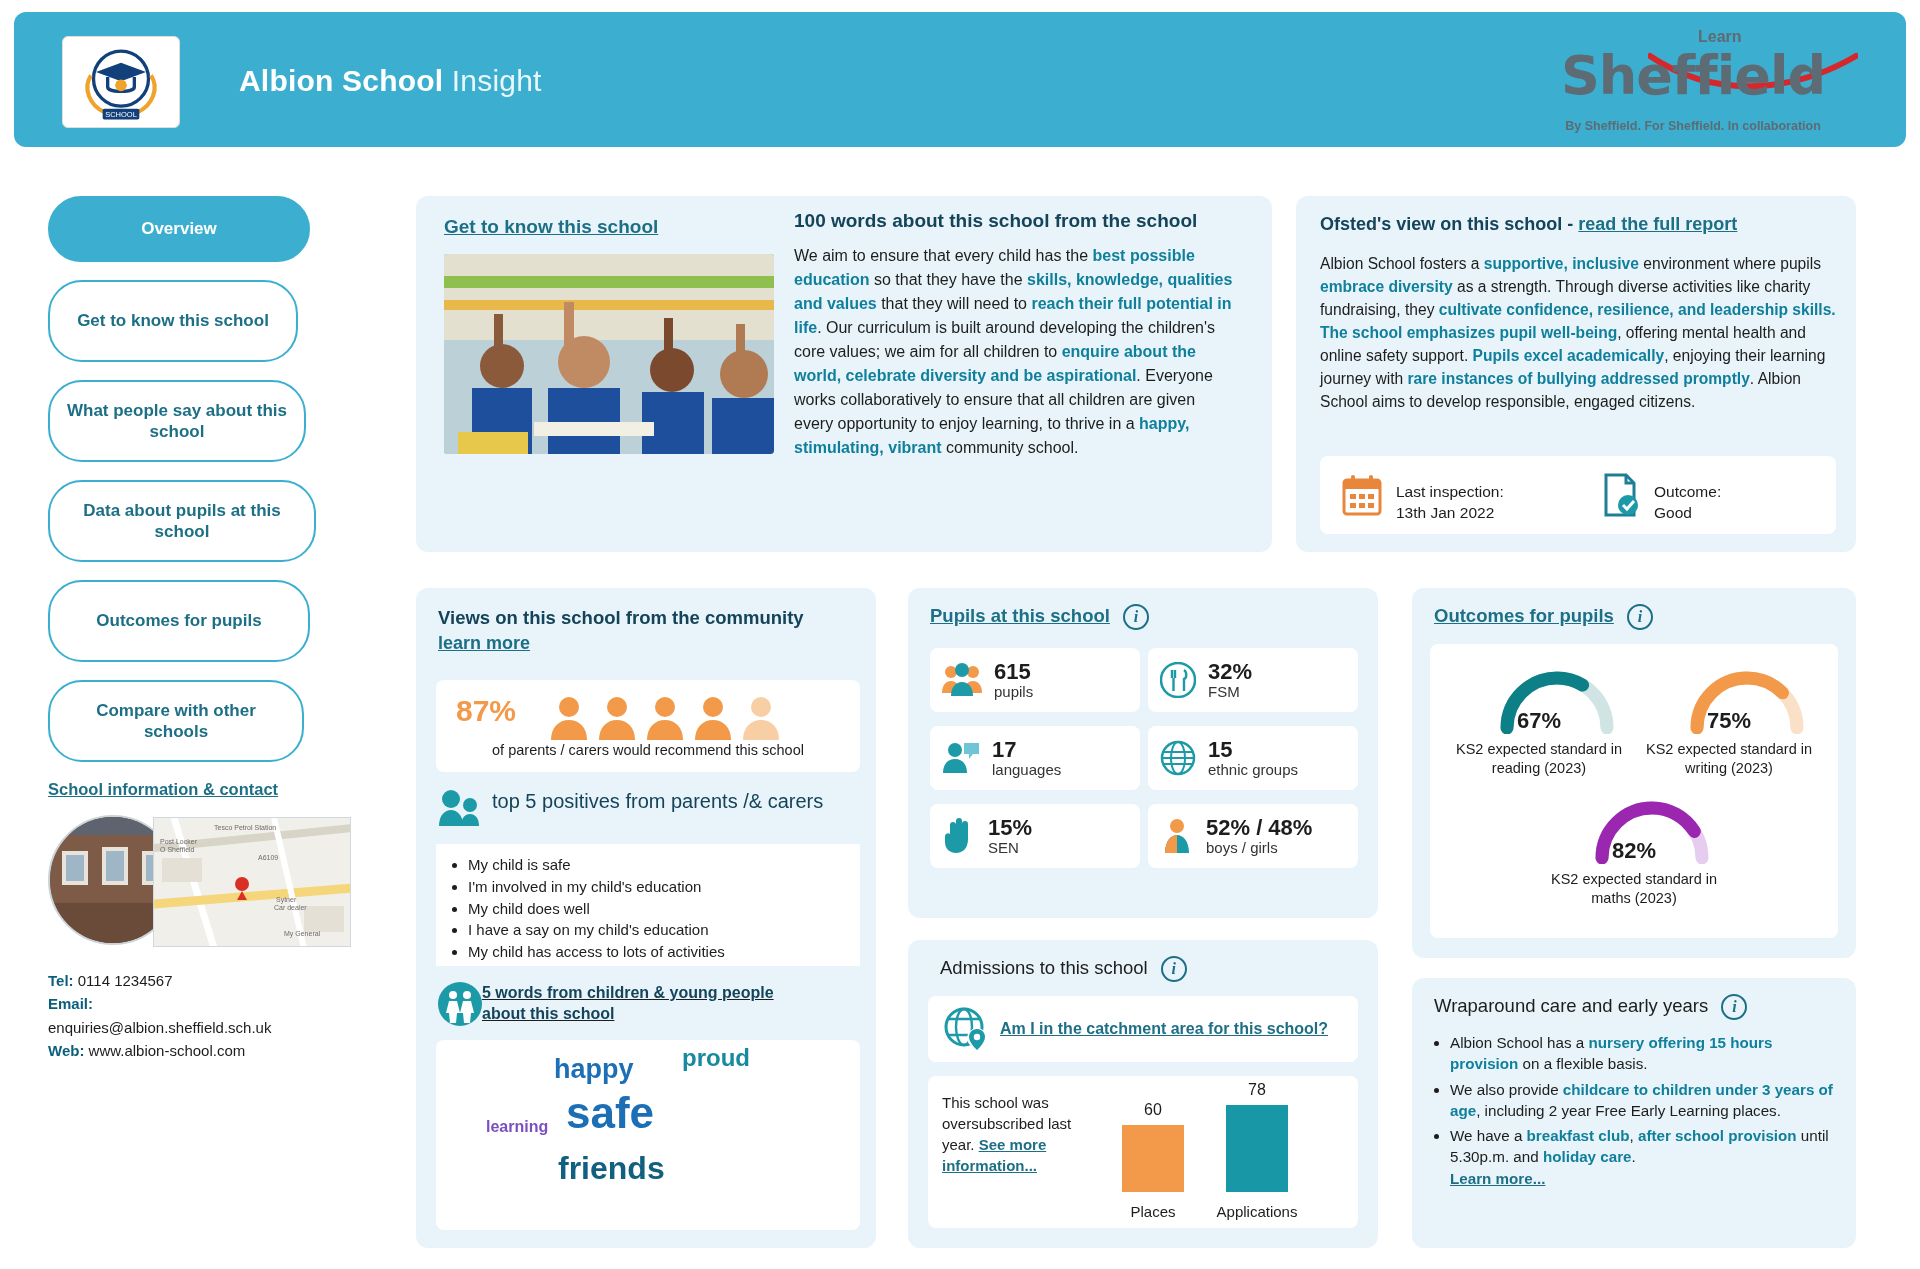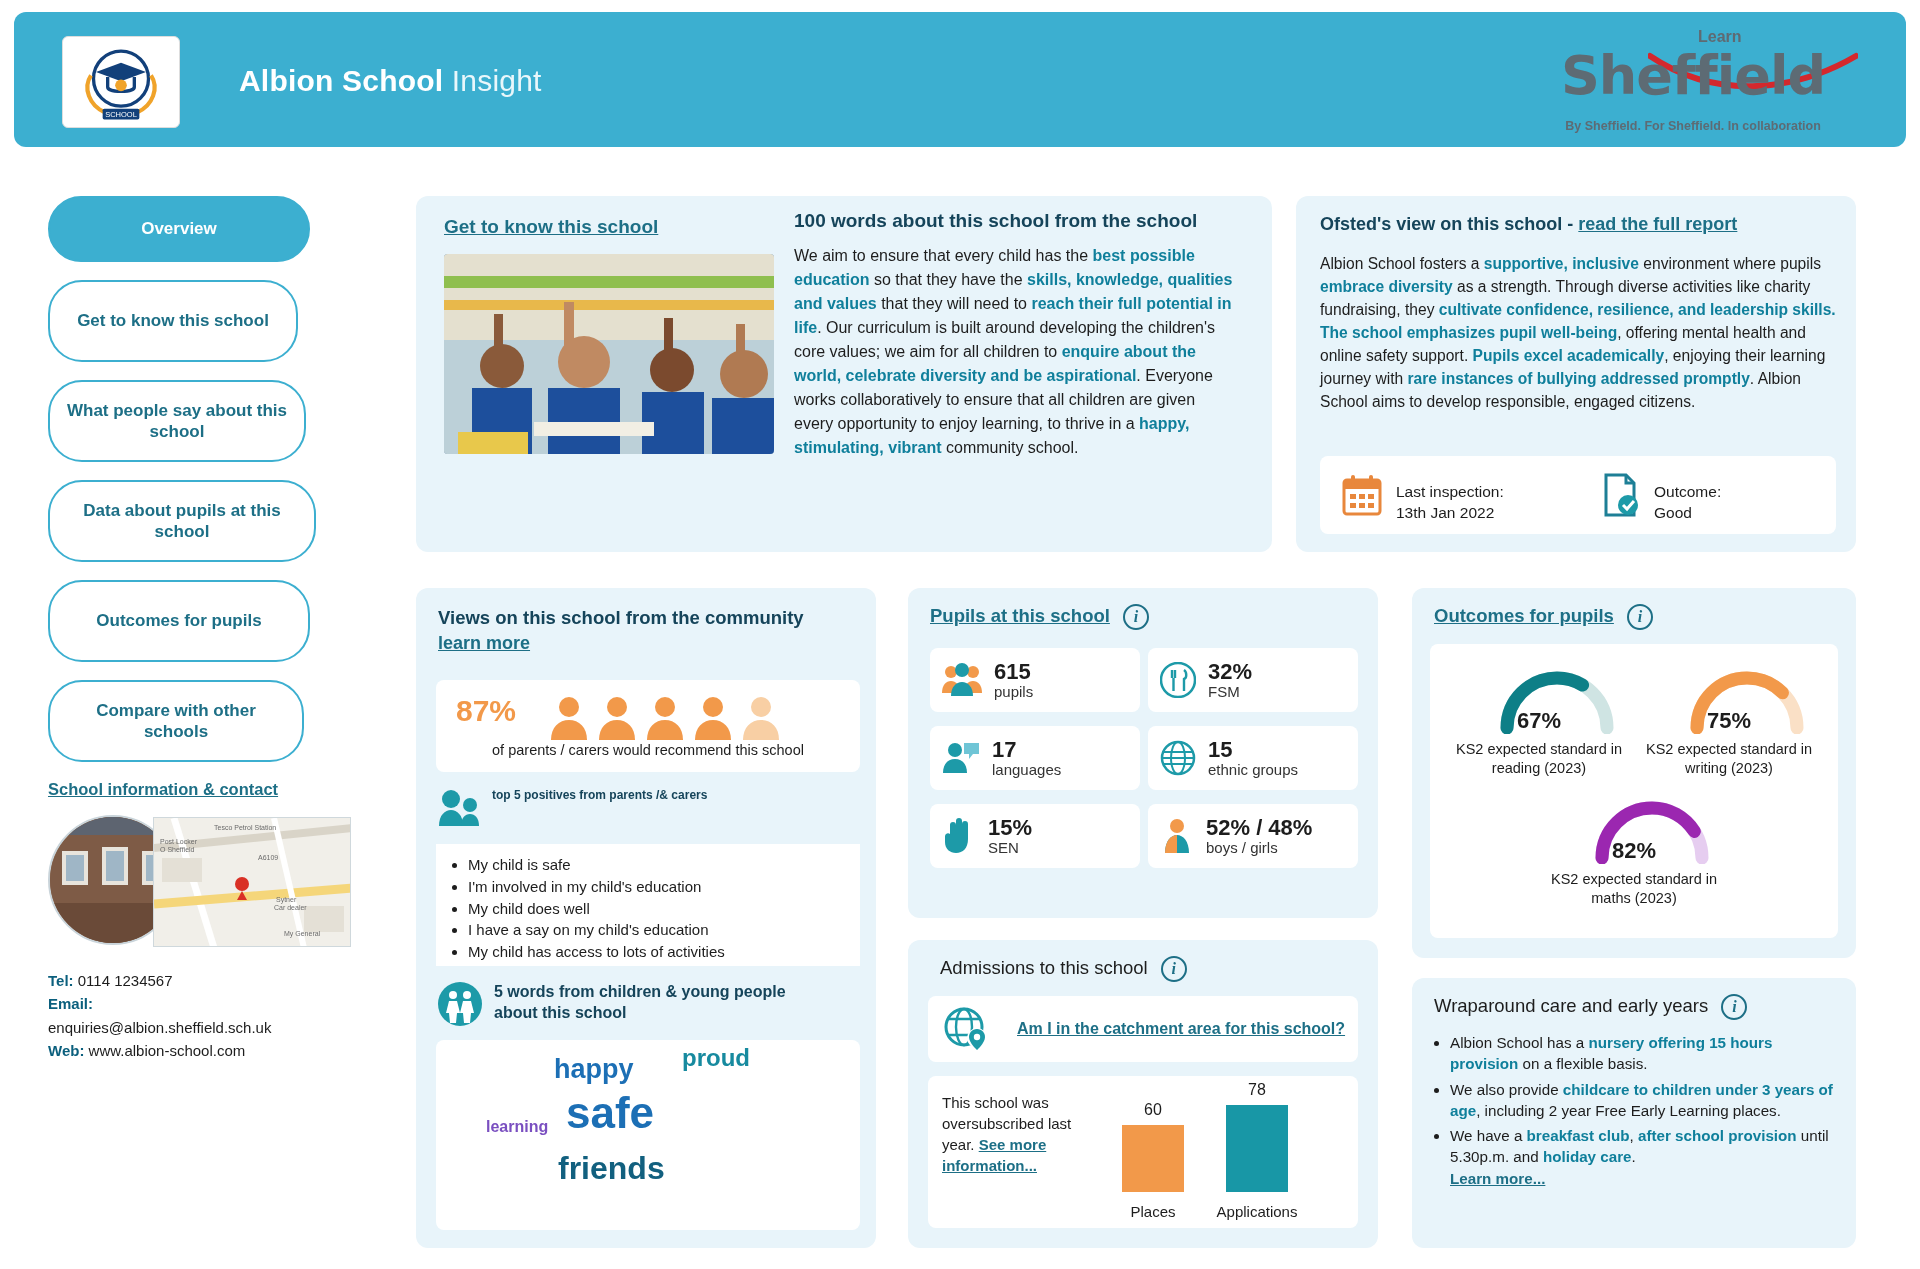--- a/index.html
+++ b/index.html
@@ -112,25 +112,25 @@
 
   
   #card-community { left:416px; top:588px; width:460px; height:660px; }
   #card-community .title { position:absolute; left:22px; top:18px; width:420px; font-size:18.5px; font-weight:bold; color:#15445a; line-height:1.35; }
   .learn-more { color:#1d6f86; text-decoration:underline; font-weight:bold; font-size:18px; }
   .rec-box { position:absolute; left:20px; top:92px; width:424px; height:92px; background:#ffffff; border-radius:8px; }
   .rec-pct { position:absolute; left:20px; top:14px; font-size:30px; font-weight:bold; color:#f2994a; }
   .rec-people { position:absolute; left:112px; top:14px; display:flex; gap:6px; }
   .rec-cap { position:absolute; left:0px; top:62px; width:424px; text-align:center; font-size:14.5px; }
   .pos-head { position:absolute; left:22px; top:200px; display:flex; gap:12px; align-items:flex-start; width:420px; }
-  .pos-head .txt { font-size:12px; font-weight:bold; color:#15445a; line-height:1.3; width:350px; }
+  .pos-head .txt { font-size:20px; font-weight:normal; color:#15445a; line-height:1.3; width:350px; }
   .pos-box { position:absolute; left:20px; top:256px; width:424px; height:122px; background:#ffffff; border-radius:0; padding:8px 10px; }
   .pos-box ul { margin:2px 0 0 22px; padding:0; }
   .pos-box li { font-size:15px; line-height:1.45; }
-  .fivew-head { position:absolute; left:22px; top:394px; display:flex; gap:12px; align-items:flex-start; width:420px; }
+  .fivew-head { position:absolute; left:22px; top:394px; display:flex; gap:0; align-items:center; width:420px;text-decoration:underline; }
   .fivew-head .txt { font-size:16px; font-weight:bold; color:#15445a; line-height:1.3; width:330px; }
   .cloud-box { position:absolute; left:20px; top:452px; width:424px; height:190px; background:#ffffff; border-radius:8px; }
   .w-happy { position:absolute; left:118px; top:14px; font-size:27px; font-weight:bold; color:#1c6fb5; }
   .w-proud { position:absolute; left:246px; top:4px; font-size:24px; font-weight:bold; color:#178a9f; }
   .w-learning { position:absolute; left:50px; top:78px; font-size:16px; font-weight:bold; color:#7a4fc0; }
   .w-safe { position:absolute; left:130px; top:48px; font-size:44px; font-weight:bold; color:#1c6fb5; }
   .w-friends { position:absolute; left:122px; top:110px; font-size:32px; font-weight:bold; color:#12607f; }
 
   
   #card-pupils { left:908px; top:588px; width:470px; height:330px; }
@@ -146,21 +146,21 @@
     display:flex; align-items:center; gap:12px; padding-left:12px;
   }
   .stat .num { font-size:22px; font-weight:bold; line-height:1.1; }
   .stat .lab { font-size:15px; color:#333; line-height:1.1; }
 
   
   #card-admissions { left:908px; top:940px; width:470px; height:308px; }
   #card-admissions .title { position:absolute; left:22px; top:16px; font-size:18.5px;margin-left:10px; }
   .catch-box {
     position:absolute; left:20px; top:56px; width:430px; height:66px;
-    background:#ffffff; border-radius:8px; display:flex; align-items:center; gap:27px; padding-left:14px;
+    background:#ffffff; border-radius:8px; display:flex; align-items:center; gap:10px; padding-left:14px;
   }
   .catch-box .lk { font-size:16px; line-height:1.3; }
   .adm-box { position:absolute; left:20px; top:136px; width:430px; height:152px; background:#ffffff; border-radius:8px; }
   .adm-text { position:absolute; left:14px; top:16px; width:150px; font-size:15px; line-height:1.4; }
   .bar-wrap { position:absolute; left:170px; top:8px; width:250px; height:140px; }
   .bar { position:absolute; bottom:32px; width:62px; }
   .bar .v { position:absolute; width:62px; text-align:center; font-size:16px; top:-24px; }
   .bar .b { width:62px; }
   .bar .lbl { position:absolute; bottom:-28px; width:100px; left:-19px; text-align:center; font-size:15px; }
 

